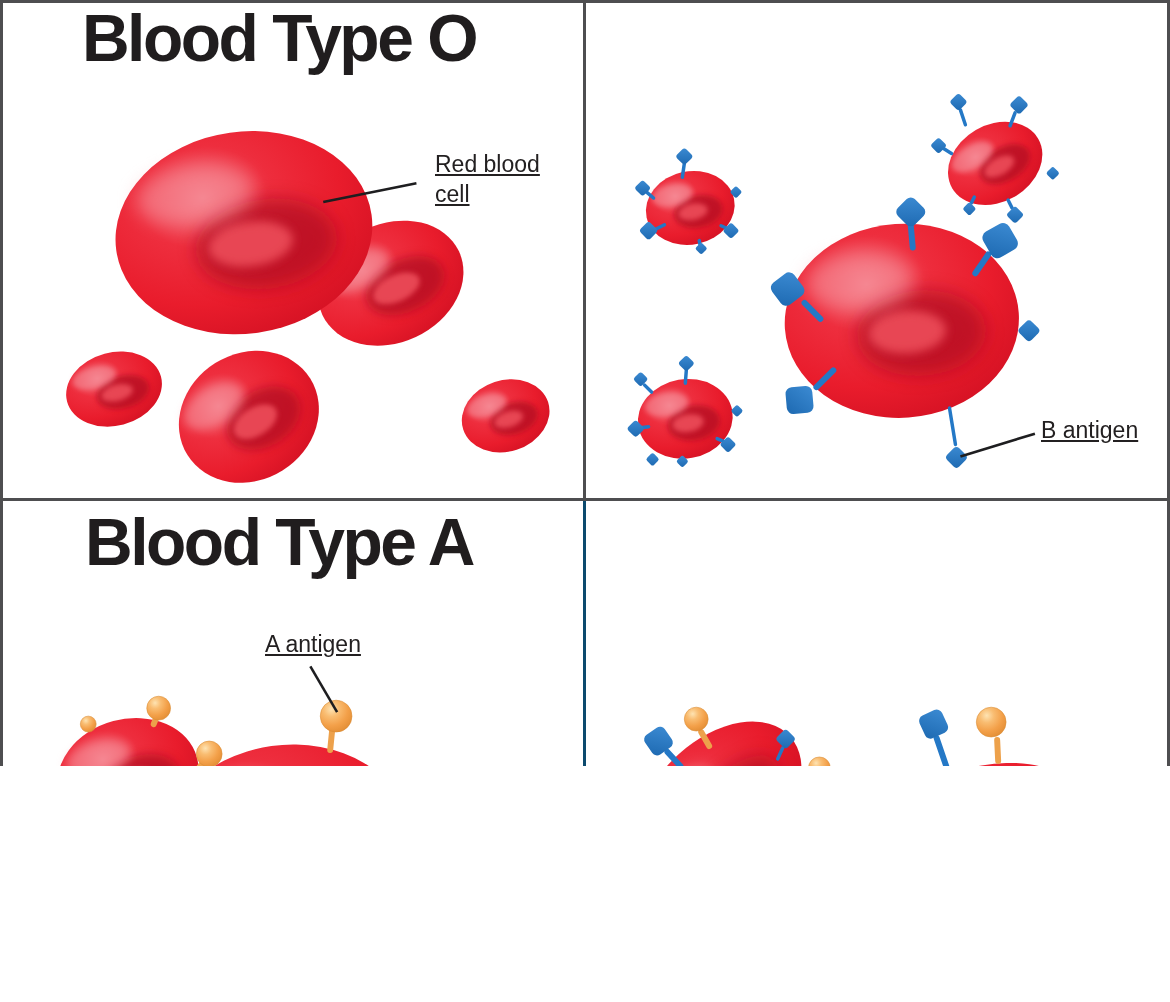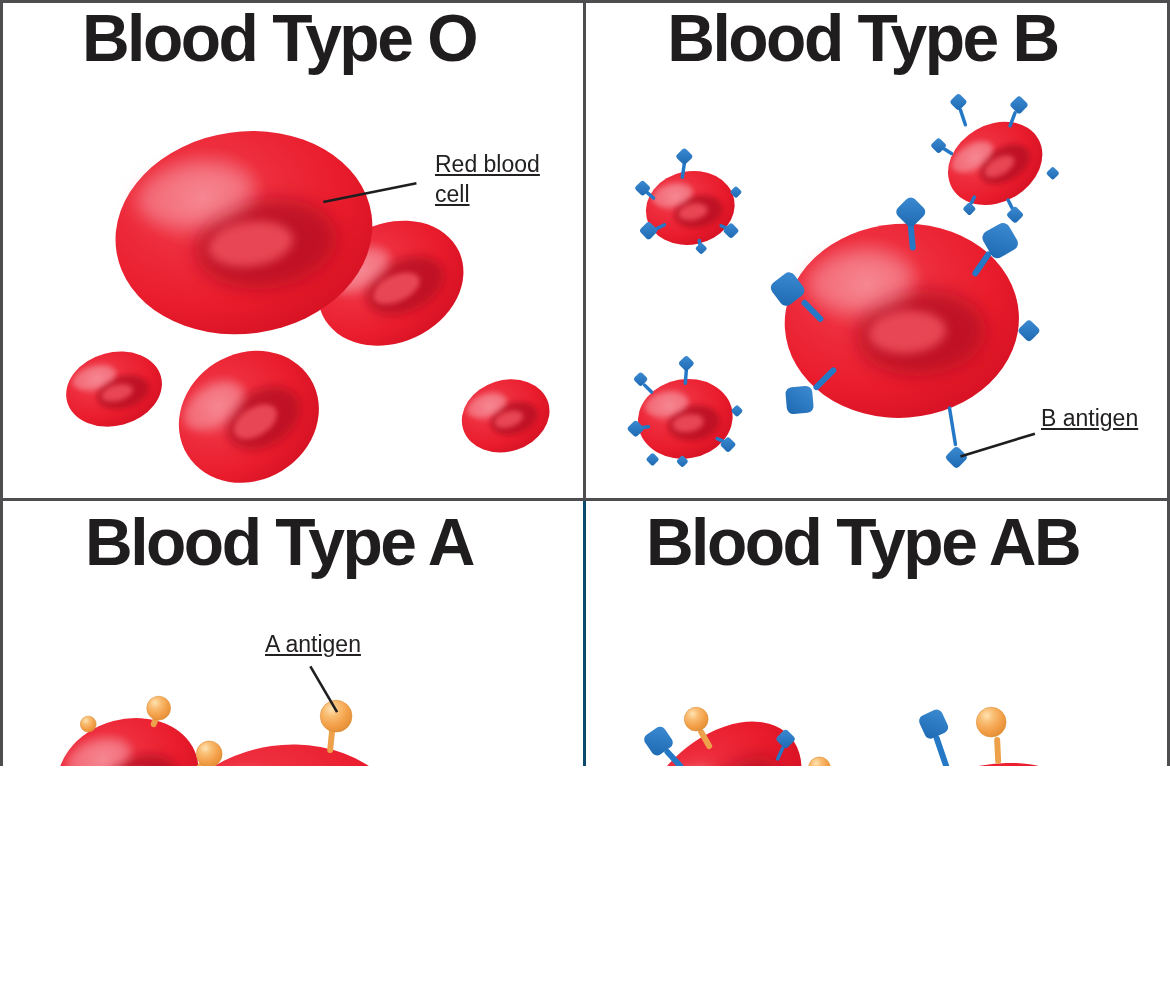--- a/index.html
+++ b/index.html
@@ -20,21 +20,21 @@
     letter-spacing:-2.5px;color:#201d1e;line-height:1;
     transform:translateX(-14px);
   }
   .row2 h2.title{top:8px;}
   .fig-label{
     position:absolute;z-index:2;font-size:23px;line-height:1.32;color:#232021;
     font-family:"Liberation Sans",sans-serif;
     text-decoration:underline;
   }
   .lbl-o{left:432px;top:146px;width:118px;}
-  .lbl-b{left:455px;top:400px;}
+  .lbl-b{left:455px;top:412px;}
   .lbl-a{left:242px;top:128px;margin-left:20px;}
 </style>
 </head>
 <body>
 
 <div class="poster">
 
   <section class="panel p-tl row1">
     <h2 class="title">Blood Type O</h2>
     <svg class="fig" viewBox="0 0 585 500" preserveAspectRatio="none">
@@ -94,21 +94,20 @@
           <ellipse cx="7.2" cy="5.040000000000001" rx="24.750000000000004" ry="15.84" fill="#b01020" opacity="0.72" filter="url(#o-bS)"></ellipse>
           <ellipse cx="1.8" cy="4.32" rx="14.850000000000001" ry="7.92" fill="#ef4f5c" opacity="0.85" filter="url(#o-bS)"></ellipse>
           <ellipse cx="-15.3" cy="-15.84" rx="20.7" ry="10.799999999999999" fill="#f79ca6" opacity="0.5" filter="url(#o-bS)"></ellipse>
         </g>
         <line x1="417" y1="182" x2="323" y2="201" stroke="#1e1e20" stroke-width="2.6"></line>
       </svg>
     <div class="fig-label lbl-o">Red blood cell</div>
   </section>
 
   <section class="panel p-tr row1">
-    <h2 class="title">Blood Type B</h2>
     <svg class="fig" viewBox="0 0 585 500" preserveAspectRatio="none">
         <defs>
     <radialGradient id="b-rbc" cx="36%" cy="30%" r="78%">
       <stop offset="0%" stop-color="#f4717d"></stop>
             <stop offset="32%" stop-color="#ee2e3e"></stop>
       <stop offset="68%" stop-color="#e91c2c"></stop>
             <stop offset="100%" stop-color="#d41123"></stop>
     </radialGradient>
     <radialGradient id="b-orb" cx="35%" cy="28%" r="80%">
       <stop offset="0%" stop-color="#fee3b2"></stop>
@@ -276,21 +275,20 @@
         <circle cx="528" cy="360" r="12" fill="url(#a-orb)" stroke="#d98c35" stroke-width="1" stroke-opacity="0.55"></circle>
         <circle cx="407" cy="430" r="8" fill="url(#a-orb)" stroke="#d98c35" stroke-width="1" stroke-opacity="0.55"></circle>
         <circle cx="447" cy="451" r="11" fill="url(#a-orb)" stroke="#d98c35" stroke-width="1" stroke-opacity="0.55"></circle>
         <circle cx="530" cy="451" r="9" fill="url(#a-orb)" stroke="#d98c35" stroke-width="1" stroke-opacity="0.55"></circle>
         <line x1="310" y1="166" x2="337" y2="212" stroke="#1e1e20" stroke-width="2.6"></line>
       </svg>
     <div class="fig-label lbl-a">A antigen</div>
   </section>
 
   <section class="panel p-br row2">
-    <h2 class="title">Blood Type AB</h2>
     <svg class="fig" viewBox="0 0 585 500" preserveAspectRatio="none">
         <defs>
     <radialGradient id="ab-rbc" cx="36%" cy="30%" r="78%">
       <stop offset="0%" stop-color="#f4717d"></stop>
             <stop offset="32%" stop-color="#ee2e3e"></stop>
       <stop offset="68%" stop-color="#e91c2c"></stop>
             <stop offset="100%" stop-color="#d41123"></stop>
     </radialGradient>
     <radialGradient id="ab-orb" cx="35%" cy="28%" r="80%">
       <stop offset="0%" stop-color="#fee3b2"></stop>

